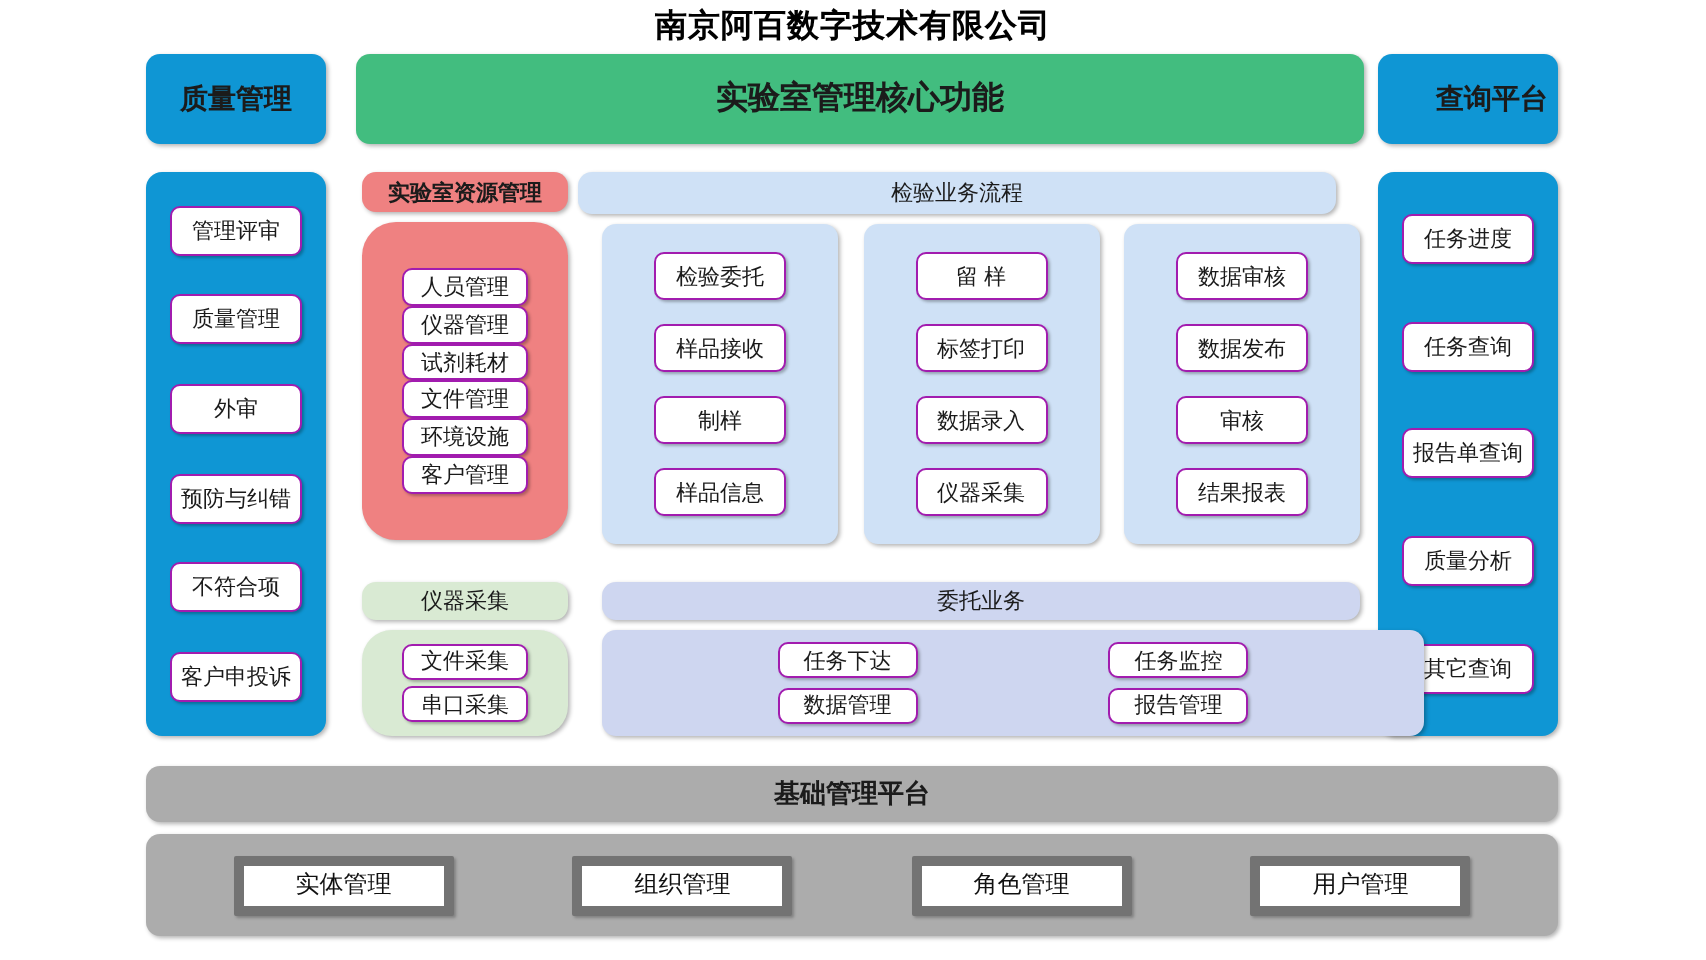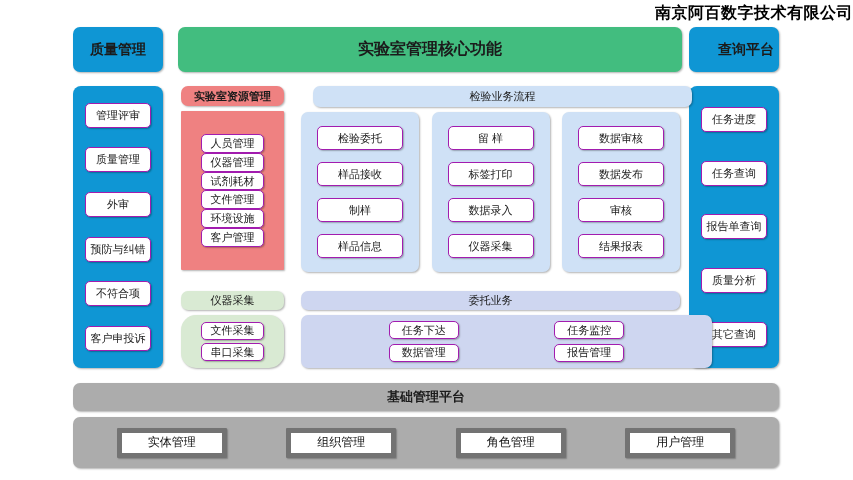--- a/index.html
+++ b/index.html
@@ -16,21 +16,21 @@
     width: 853px;
     height: 480px;
     background: #ffffff;
   }
 
   
   .page-title {
     position: absolute;
     left: 0; top: 3px;
     width: 853px;
-    text-align: right;
+    text-align: center;
     font-size: 16px;
     font-weight: bold;
     color: #000000;
     letter-spacing: 0.5px;
   }
 
   
   .rbox {
     border-radius: 7px;
     box-shadow: 1px 1px 2px rgba(0,0,0,0.30);
@@ -100,32 +100,32 @@
     background: #ef8181;
     color: #1b1b1b;
     font-size: 11px;
     font-weight: bold;
   }
   #res-body {
     position: absolute;
     left: 181px; top: 111px;
     width: 103px; height: 159px;
     background: #ef8181;
-    border-radius: 1px;
+    border-radius: 17px;
     box-shadow: 1px 1px 2px rgba(0,0,0,0.30);
     display: flex; flex-direction: column;
     align-items: center; justify-content: space-around;
     padding: 23px 0;
   }
   #res-body .pill { width: 63px; height: 20px; }
 
   
   #proc-head {
     position: absolute;
-    left: 313px; top: 86px;
+    left: 289px; top: 86px;
     width: 379px; height: 21px;
     background: #cfe1f6;
     color: #1b1b1b;
     font-size: 11px;
   }
   #proc-body {
     position: absolute;
     left: 301px; top: 112px;
     width: 379px; height: 160px;
     display: flex;
@@ -133,21 +133,21 @@
   }
   .proc-col {
     width: 118px;
     background: #cfe1f6;
     border-radius: 7px;
     box-shadow: 1px 1px 2px rgba(0,0,0,0.30);
     display: flex; flex-direction: column;
     align-items: center; justify-content: space-around;
     padding: 8px 0;
   }
-  .proc-col .pill { width: 86px; height: 24px; }
+  .proc-col .pill { width: 66px; height: 24px; }
 
   
   #inst-head {
     position: absolute;
     left: 181px; top: 291px;
     width: 103px; height: 19px;
     background: #d9ead3;
     color: #1b1b1b;
     font-size: 11px;
   }

